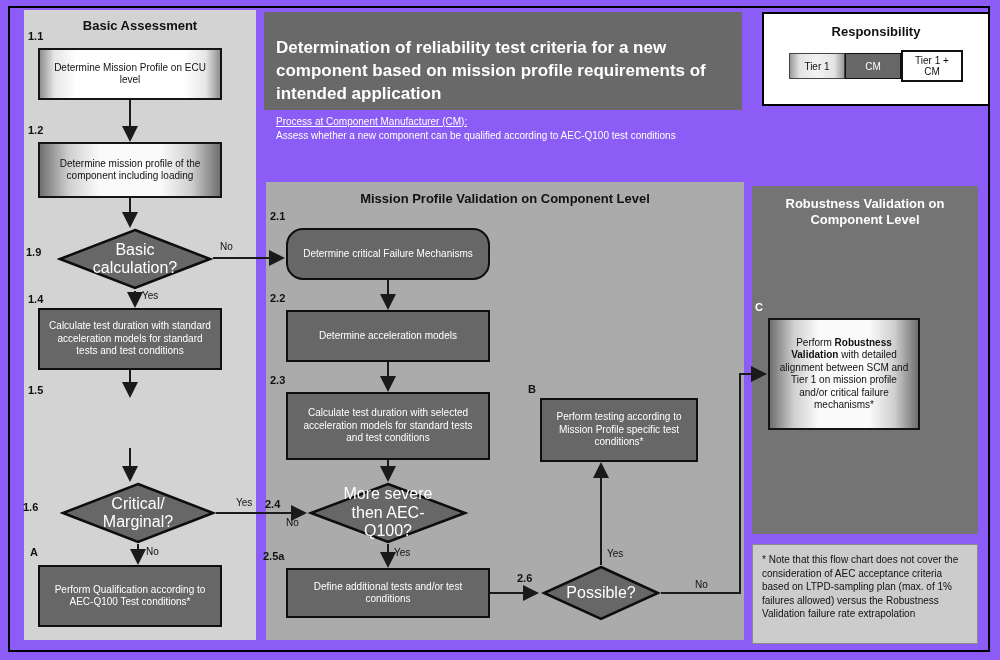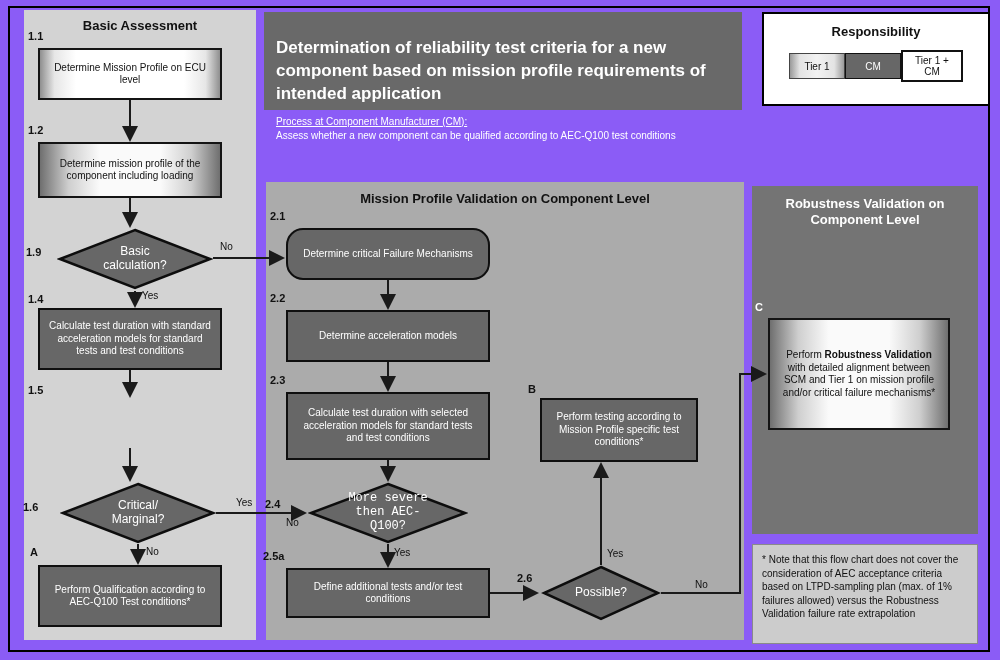--- a/index.html
+++ b/index.html
@@ -31,21 +31,21 @@
           text-align:center; font-size:10px; line-height:1.25; padding:2px 7px; }
   .node-cm { background:#676767; color:#fff; border-color:#0f0f0f; }
   .node-tier1 { color:#111;
     background:linear-gradient(to right,#8f8f8f 0%,#e6e6e6 8%,#ffffff 20%,#ffffff 80%,#e6e6e6 92%,#8f8f8f 100%); }
   .node-mixed { color:#111;
     background:linear-gradient(to right,#6f6f6f 0%,#cfcfcf 16%,#fafafa 33%,#fafafa 67%,#cfcfcf 84%,#6f6f6f 100%); }
   .node b { font-weight:bold; }
 
   .diamond { display:flex; align-items:center; justify-content:center; text-align:center; }
   .diamond svg { position:absolute; left:0; top:0; }
-  .diamond-text { position:relative; color:#fff; font-size:12px; line-height:1.15; }
+  .diamond-text { position:relative; color:#fff; font-size:16px; line-height:1.15; }
   .dshape { fill:#676767; stroke:#0d0d0d; stroke-width:2.5; }
 
   .id-label { font-size:11px; font-weight:bold; color:#111; }
   .id-label.light { color:#fff; }
   .edge-label { font-size:10px; color:#111; }
 
   .footnote-box { background:#cccccc; border:1px solid #8a8a8a; padding:8px 9px; font-size:10px; color:#111; line-height:1.35; }
 </style>
 </head>
 <body>
@@ -141,21 +141,21 @@
   <div class="abs id-label" style="left:270px;top:210px;">2.1</div>
   <div class="abs node node-cm" style="left:286px;top:228px;width:204px;height:52px;border-radius:17px;">Determine critical Failure Mechanisms</div>
 
   <div class="abs id-label" style="left:270px;top:292px;">2.2</div>
   <div class="abs node node-cm" style="left:286px;top:310px;width:204px;height:52px;">Determine acceleration models</div>
 
   <div class="abs id-label" style="left:270px;top:374px;">2.3</div>
   <div class="abs node node-cm" style="left:286px;top:392px;width:204px;height:68px;">Calculate test duration with selected acceleration models for standard tests and test conditions</div>
 
   <div class="abs id-label" style="left:265px;top:498px;">2.4</div>
-  <div class="abs diamond" style="left:308px;top:482px;width:160px;height:62px;font-family:Liberation Mono, monospace;">
+  <div class="abs diamond" style="left:308px;top:482px;width:160px;height:62px;">
     <svg width="160" height="62">
         <polygon class="dshape" points="80,2 157,31 80,60 3,31"></polygon>
       </svg>
     <span class="diamond-text" style="padding:0 30px;">More severe then AEC-Q100?</span>
   </div>
   <div class="abs edge-label" style="left:286px;top:517px;">No</div>
   <div class="abs edge-label" style="left:394px;top:547px;">Yes</div>
 
   <div class="abs id-label" style="left:263px;top:550px;">2.5a</div>
   <div class="abs node node-cm" style="left:286px;top:568px;width:204px;height:50px;">Define additional tests and/or test conditions</div>
@@ -167,21 +167,21 @@
       </svg>
     <span class="diamond-text" style="padding:0 18px;">Possible?</span>
   </div>
   <div class="abs edge-label" style="left:607px;top:548px;">Yes</div>
   <div class="abs edge-label" style="left:695px;top:579px;">No</div>
 
   <div class="abs id-label" style="left:528px;top:383px;">B</div>
   <div class="abs node node-cm" style="left:540px;top:398px;width:158px;height:64px;">Perform testing according to Mission Profile specific test conditions*</div>
 
   <div class="abs id-label light" style="left:755px;top:301px;">C</div>
-  <div class="abs node node-mixed" style="left:768px;top:318px;width:182px;height:112px;">
+  <div class="abs node node-mixed" style="left:768px;top:318px;width:152px;height:112px;">
     <span><span>Perform </span><b>Robustness Validation</b><span> with detailed alignment between SCM and Tier 1 on mission profile and/or critical failure mechanisms*</span></span>
   </div>
 
   <div class="abs footnote-box" style="left:752px;top:544px;width:226px;height:100px;">
     <span>* Note that this flow chart does not cover the consideration of AEC acceptance criteria based on LTPD-sampling plan (max. of 1% failures allowed) versus the Robustness Validation failure rate extrapolation</span>
   </div>
 
 </div>
 
 </body></html>

